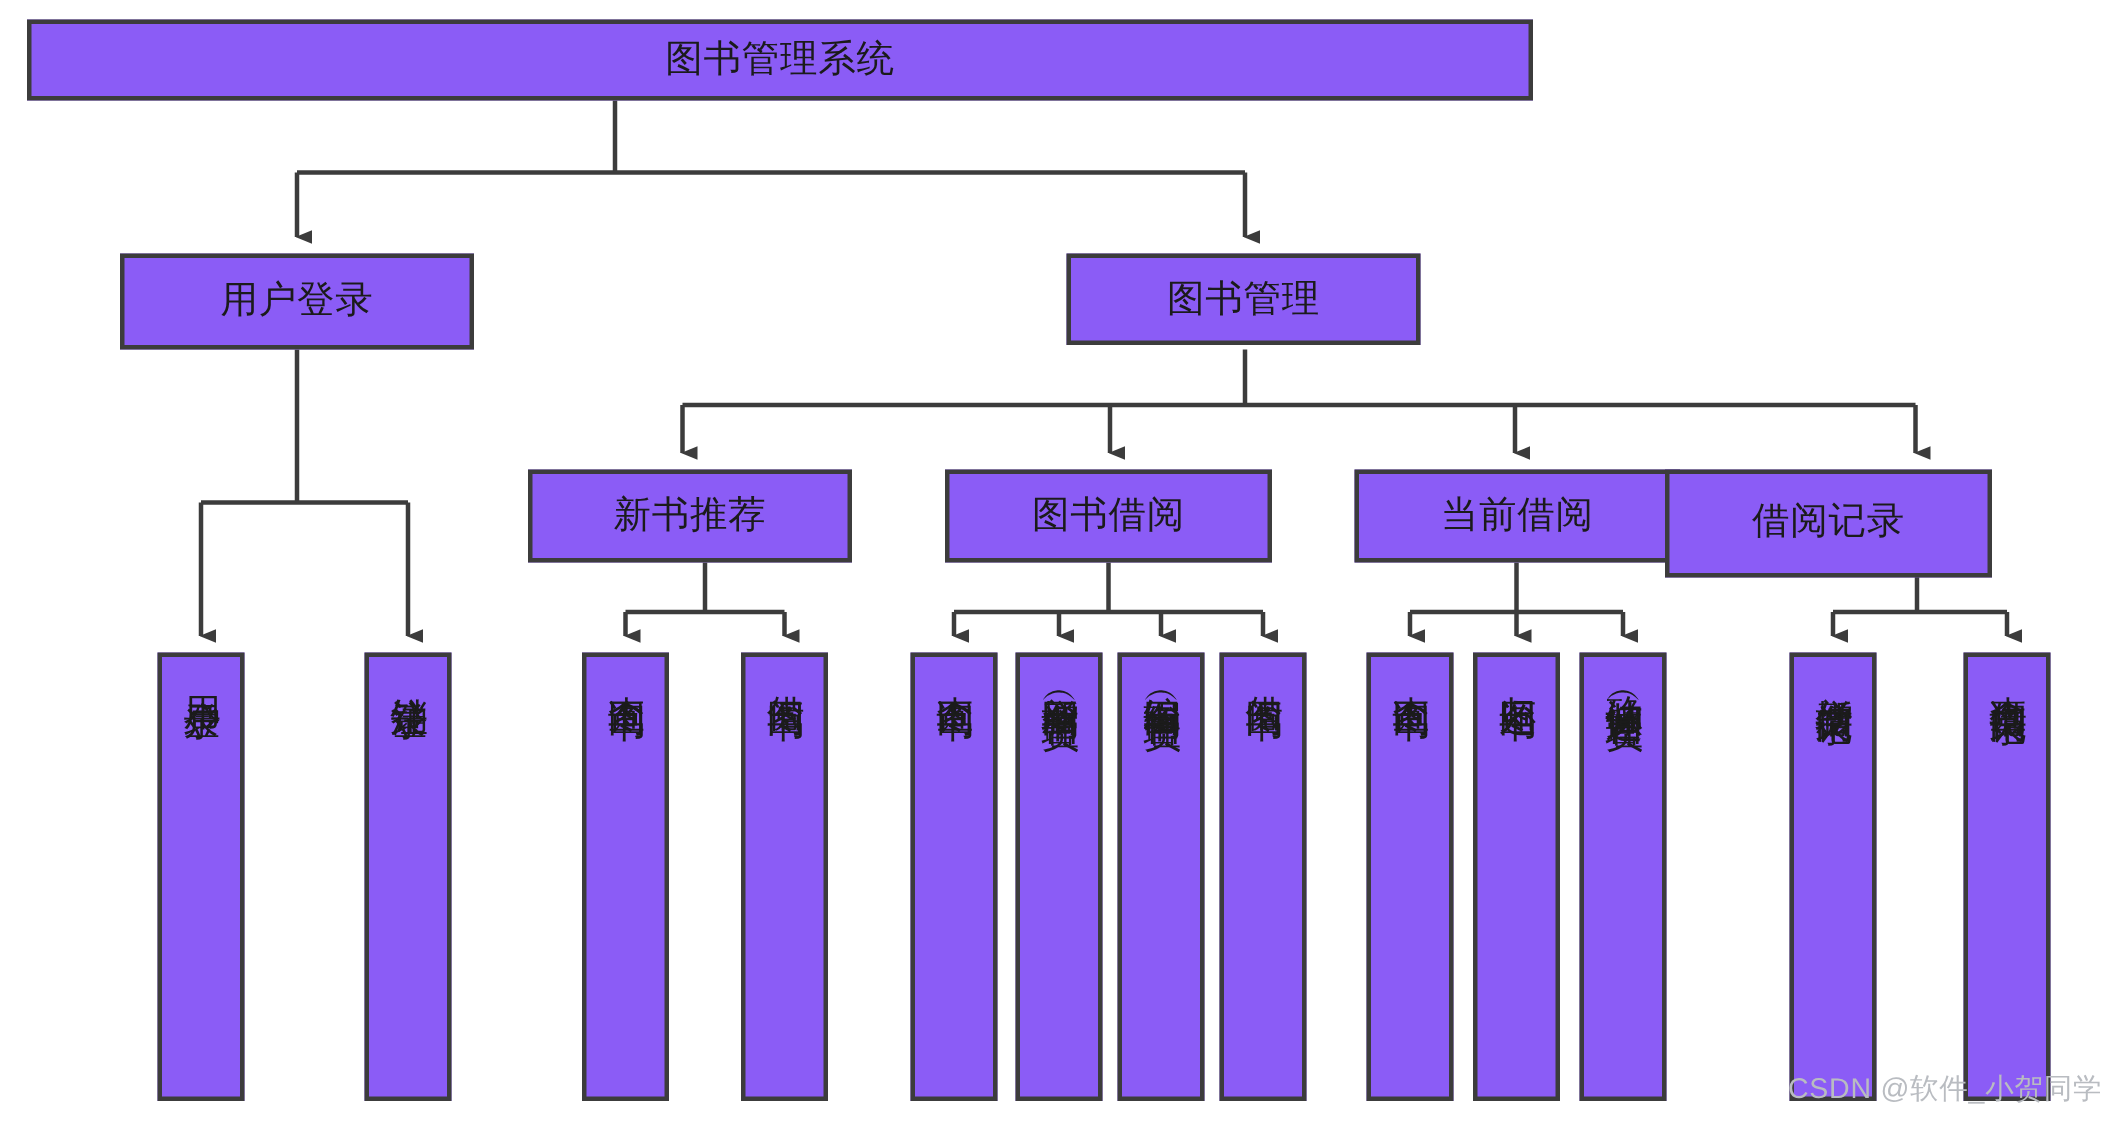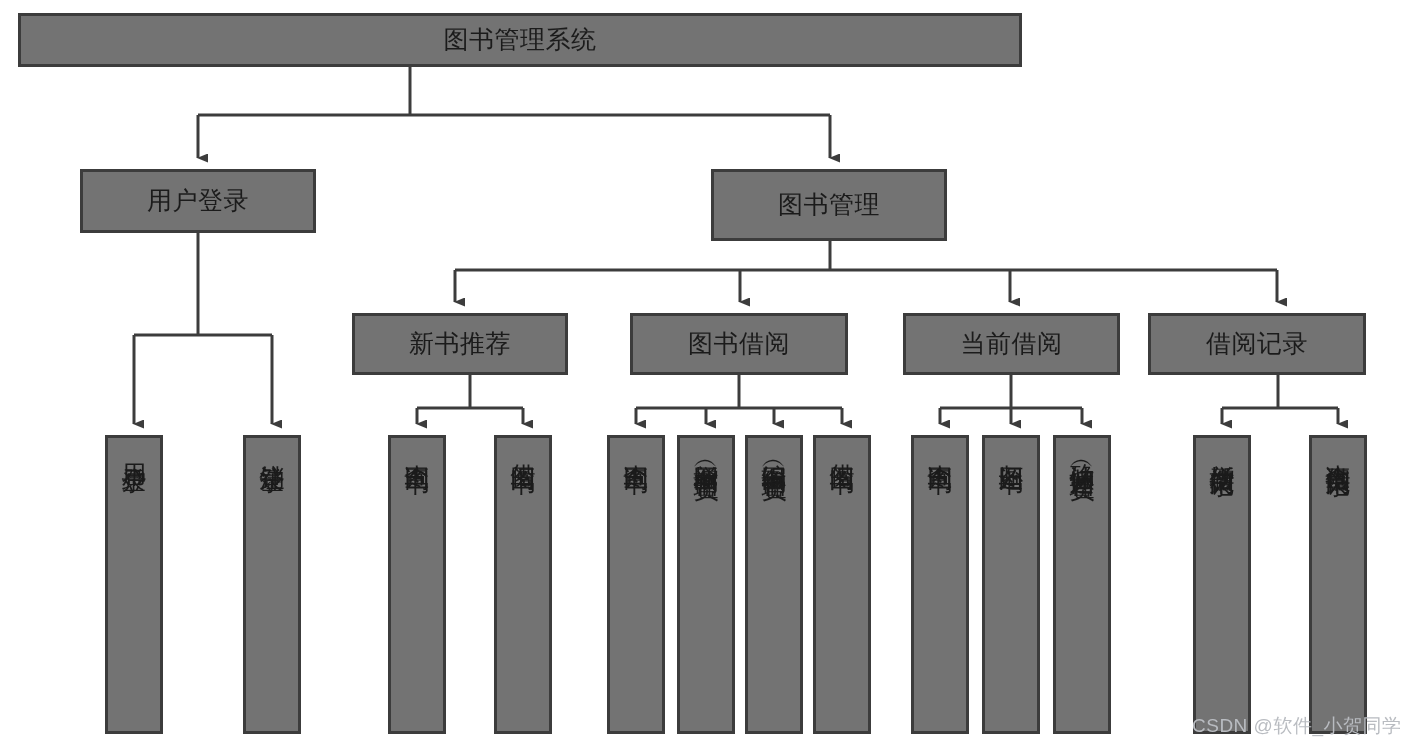--- a/index.html
+++ b/index.html
@@ -23,21 +23,21 @@
     position: absolute;
     left: 0;
     top: 0;
     width: 1405px;
     height: 747px;
     pointer-events: none;
   }
   .node {
     position: absolute;
     box-sizing: border-box;
-    background: #737373;
+    background: #8b5cf6;
     border: 3px solid #3c3c3c;
     display: flex;
     align-items: center;
     justify-content: center;
     text-align: center;
   }
   .node .label {
     color: #1b1b1b;
     line-height: 1.18;
     letter-spacing: 0.5px;
@@ -129,34 +129,34 @@
     </g>
   </svg>
 
   <div class="node root horizontal" style="left:18px; top:13px; width:1004px; height:54px;">
     <span class="label">图书管理系统</span>
   </div>
 
   <div class="node horizontal" style="left:80px; top:169px; width:236px; height:64px;">
     <span class="label">用户登录</span>
   </div>
-  <div class="node horizontal" style="left:711px; top:169px; width:236px; height:72px;">
+  <div class="node horizontal" style="left:711px; top:169px; width:236px; height:61px;">
     <span class="label">图书管理</span>
   </div>
 
   <div class="node horizontal" style="left:352px; top:313px; width:216px; height:62px;">
     <span class="label">新书推荐</span>
   </div>
   <div class="node horizontal" style="left:630px; top:313px; width:218px; height:62px;">
     <span class="label">图书借阅</span>
   </div>
   <div class="node horizontal" style="left:903px; top:313px; width:217px; height:62px;">
     <span class="label">当前借阅</span>
   </div>
-  <div class="node horizontal" style="left:1148px; top:313px; width:218px; height:62px;">
+  <div class="node horizontal" style="left:1110px; top:313px; width:218px; height:72px;font-family:Liberation Mono, monospace;">
     <span class="label">借阅记录</span>
   </div>
 
   <div class="node vertical" style="left:105px; top:435px; width:58px; height:299px;">
     <span class="label">用户登录</span>
   </div>
   <div class="node vertical" style="left:243px; top:435px; width:58px; height:299px;">
     <span class="label">注销登录</span>
   </div>
 

